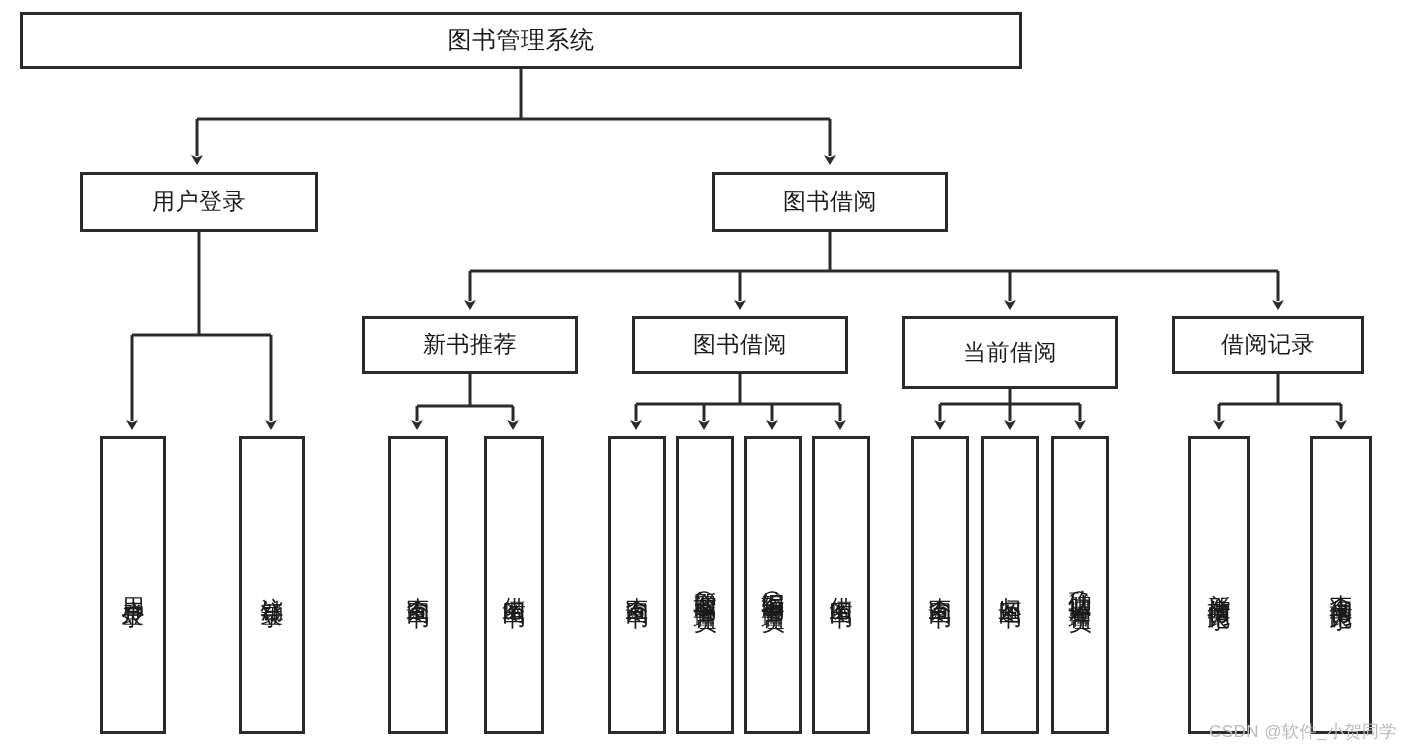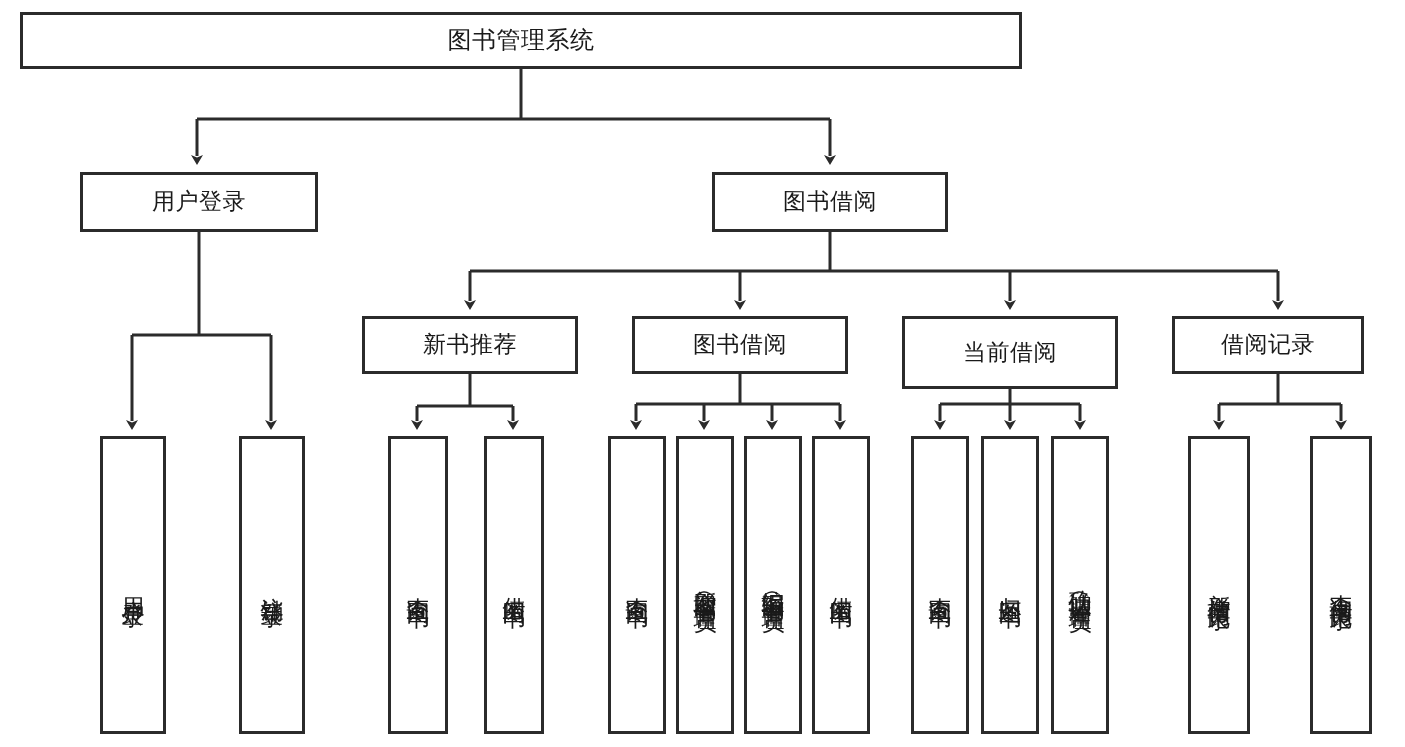--- a/index.html
+++ b/index.html
@@ -178,13 +178,14 @@
   <div class="node vert" id="n-lf-10" style="left: 1051px; top: 436px; width: 58px; height: 298px;">
     <span class="lbl">确认归还（管理员）</span>
   </div>
   <div class="node vert" id="n-lf-11" style="left: 1188px; top: 436px; width: 62px; height: 298px;">
     <span class="lbl">新增借阅记录</span>
   </div>
   <div class="node vert" id="n-lf-12" style="left: 1310px; top: 436px; width: 62px; height: 298px;">
     <span class="lbl">查询借阅记录</span>
   </div>
 
+  <div class="watermark">CSDN @软件_小贺同学</div>
 </div>
 
 </body></html>

